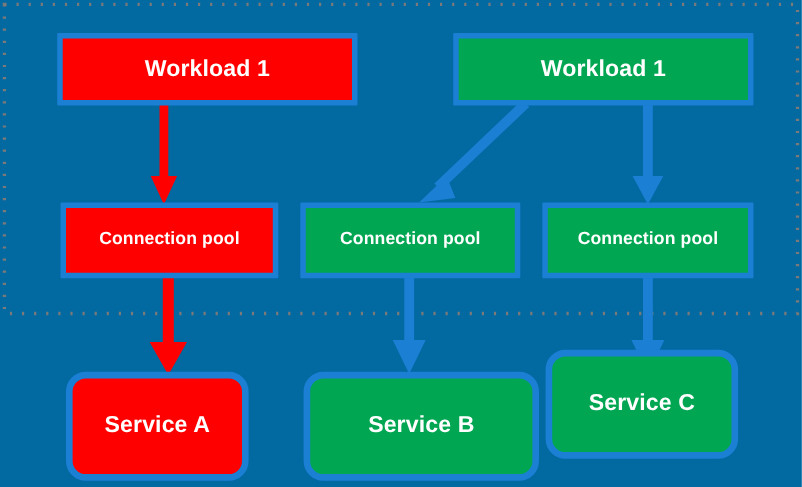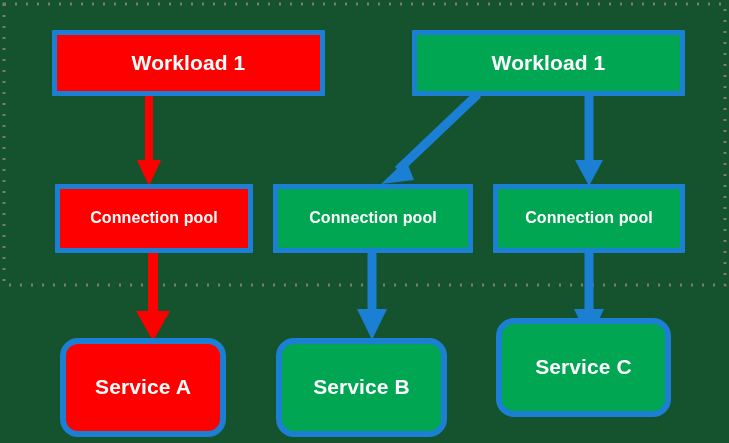--- a/index.html
+++ b/index.html
@@ -8,21 +8,21 @@
     padding: 0;
     background: #ffffff;
   }
   body {
     font-family: "Liberation Sans", "DejaVu Sans", sans-serif;
   }
   #diagram-canvas {
     position: relative;
     width: 729px;
     height: 443px;
-    background: #14532d;
+    background: #0369a1;
     overflow: hidden;
   }
   #diagram-canvas svg.layer {
     position: absolute;
     left: 0;
     top: 0;
     width: 729px;
     height: 443px;
     overflow: visible;
   }
@@ -112,21 +112,21 @@
   </div>
 
   <div class="node node-sq label-md" style="left:493px; top:184px; width:192px; height:69px; background:#00A651; border-color:#1B7FD4;">
     <span>Connection pool</span>
   </div>
 
   <div class="node node-round label-lg" style="left:60px; top:338px; width:166px; height:99px; background:#FF0000; border-color:#1B7FD4;">
     <span>Service A</span>
   </div>
 
-  <div class="node node-round label-lg" style="left:276px; top:338px; width:171px; height:99px; background:#00A651; border-color:#1B7FD4;">
+  <div class="node node-round label-lg" style="left:276px; top:338px; width:214px; height:99px; background:#00A651; border-color:#1B7FD4;">
     <span>Service B</span>
   </div>
 
   <div class="node node-round label-lg" style="left:496px; top:318px; width:175px; height:99px; background:#00A651; border-color:#1B7FD4;">
     <span>Service C</span>
   </div>
 
 </div>
 
 </body></html>

